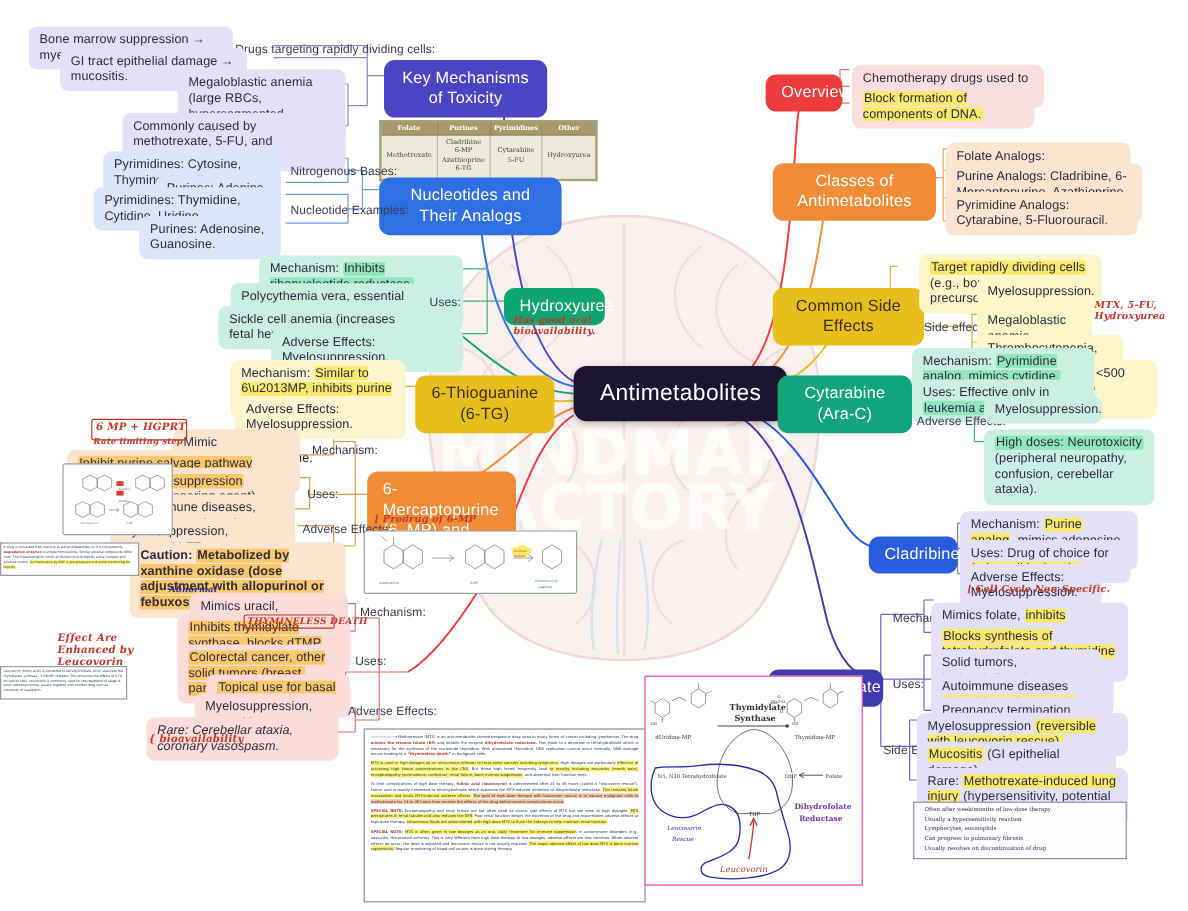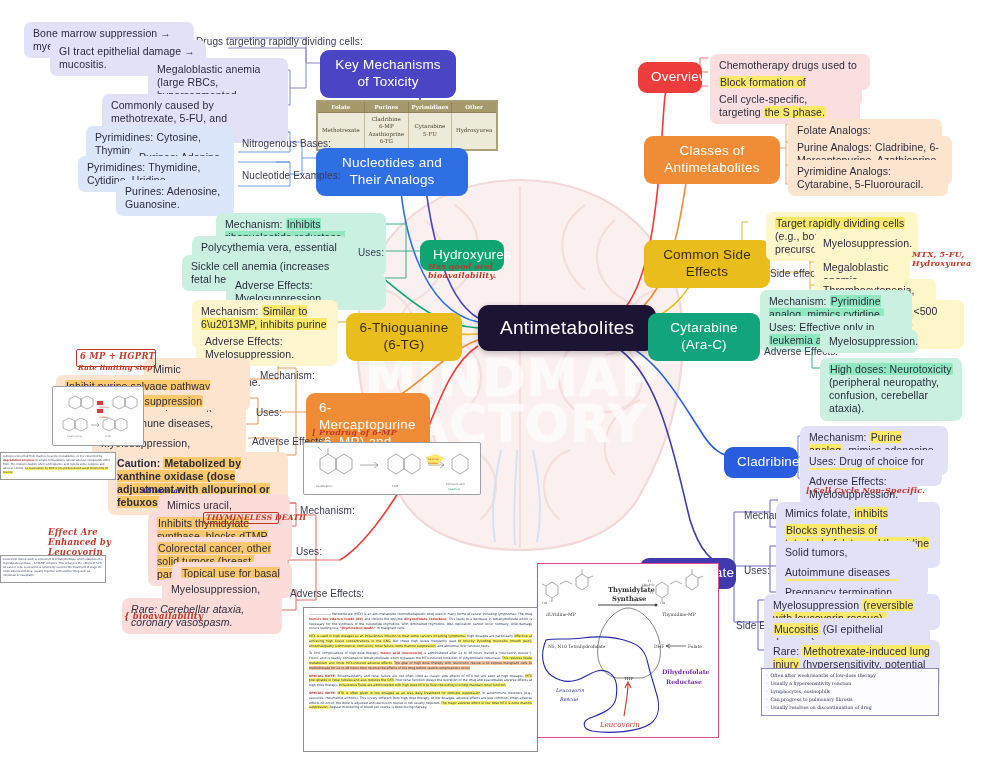--- a/index.html
+++ b/index.html
@@ -401,21 +401,20 @@
   <div class="node leaf-red" style="left:122px; top:598px; width:160px;font-style:italic;">Rare: Cerebellar ataxia, coronary vasospasm.</div>
 
   <div class="hand" style="left:48px; top:528px; width:70px; font-size:8.5px;">Effect Are Enhanced by Leucovorin</div>
   <div class="hand" style="left:124px; top:612px; font-size:8.5px;">{ bioavailability</div>
 
   <div class="tiny-note" style="left:0px; top:555px; width:106px; height:28px;">Leucovorin (folinic acid) is converted to tetrahydrofolate which stabilizes the thymidylate synthase - 5-FdUMP complex. This enhances the effects of 5-FU on cancer cells. Leucovorin is commonly used for the treatment of stage III colon adenocarcinoma, usually together with another drug such as irinotecan or oxaliplatin.</div>
 
   <div class="node main p-red" style="left:638px; top:62px; width:64px;">Overview</div>
   <div class="node leaf-pink" style="left:710px; top:54px; width:160px;">Chemotherapy drugs used to treat malignancy.</div>
   <div class="node leaf-pink" style="left:710px; top:71px; width:152px;"><span class="hl-y">Block formation of components of DNA.</span></div>
-  <div class="node leaf-pink" style="left:710px; top:88px; width:150px;">Cell cycle-specific, targeting <span class="hl-y">the S phase.</span></div>
 
   <div class="node main p-orange" style="left:644px; top:136px; width:136px;">Classes of Antimetabolites</div>
   <div class="node leaf-orange" style="left:788px; top:119px; width:154px;">Folate Analogs: Methotrexate.</div>
   <div class="node leaf-orange" style="left:788px; top:136px; width:164px;">Purine Analogs: Cladribine, 6-Mercaptopurine, Azathioprine, 6-Thioguanine.</div>
   <div class="node leaf-orange" style="left:788px; top:160px; width:160px;">Pyrimidine Analogs: Cytarabine, 5-Fluorouracil.</div>
 
   <div class="node main p-gold" style="left:644px; top:240px; width:126px;">Common Side Effects</div>
   <div class="node leaf-yellow" style="left:766px; top:212px; width:152px;"><span class="hl-y">Target rapidly dividing cells</span> (e.g., bone marrow precursors).</div>
   <div class="node mid" style="left:766px; top:266px;">Side effects:</div>
   <div class="node leaf-yellow" style="left:814px; top:232px; width:100px;">Myelosuppression.</div>

